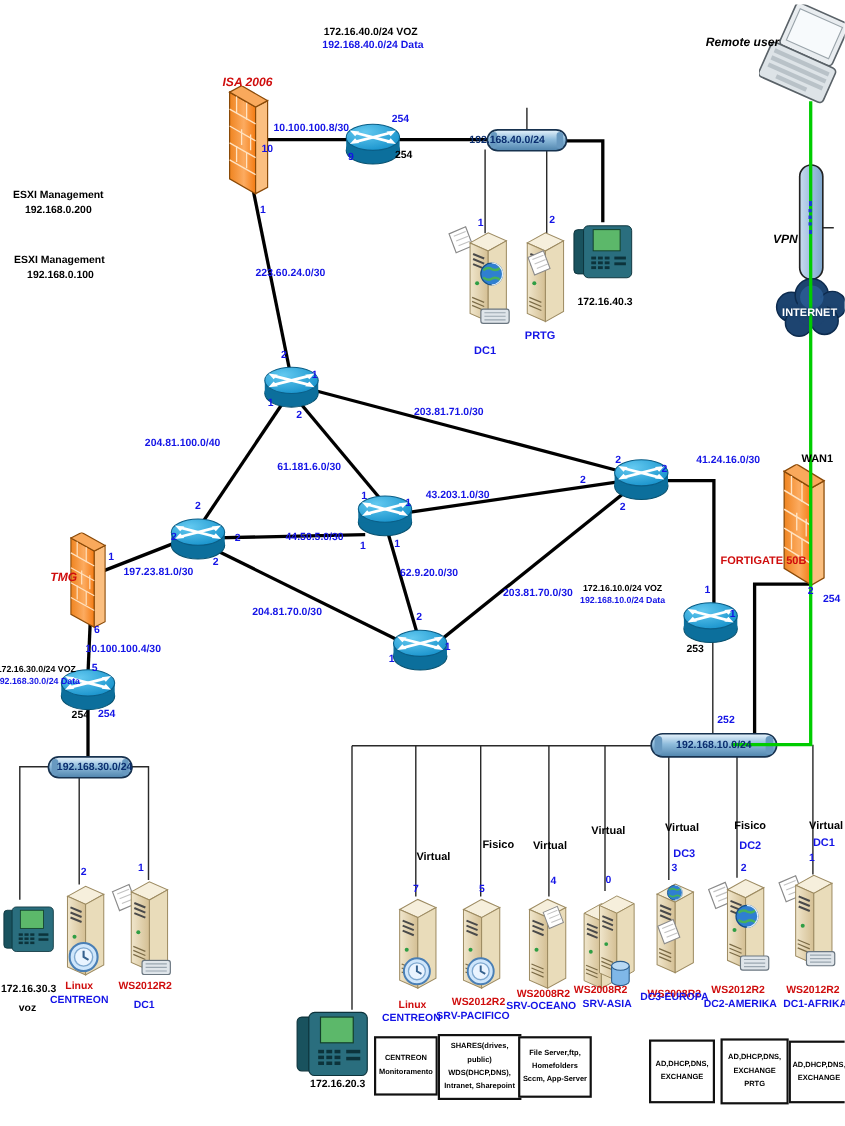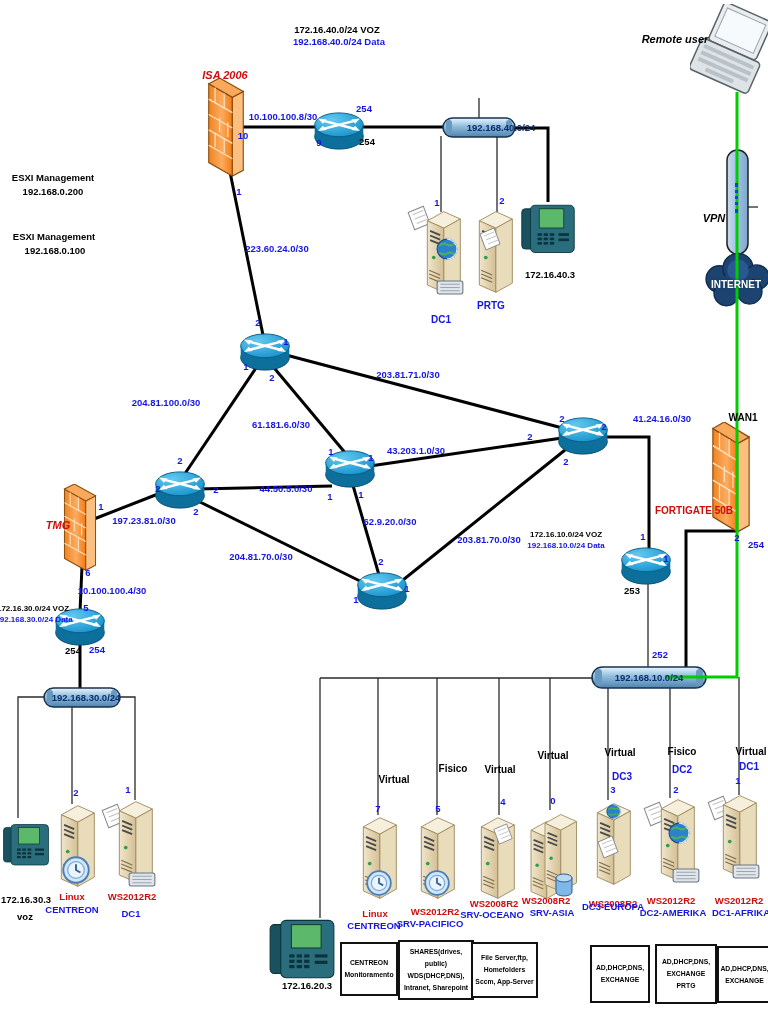--- a/index.html
+++ b/index.html
@@ -328,23 +328,23 @@
 <div class="lbl" style="left:55px;top:245px">192.168.0.100</div>
 
 <div class="lbl s11" style="left:714px;top:212px">VPN</div>
 <div class="vpn-dots" style="left:735px;top:183px"></div>
 <div class="lbl w s10" style="left:736px;top:279px">INTERNET</div>
 <div class="lbl s10" style="left:743px;top:412px">WAN1</div>
 <div class="lbl r s10" style="left:694px;top:505px">FORTIGATE 50B</div>
 <div class="lbl r s11" style="left:58px;top:519px">TMG</div>
 
 <div class="lbl b" style="left:283px;top:111px">10.100.100.8/30</div>
-<div class="lbl b" style="left:277px;top:243px">223.60.24.0/30</div>
+<div class="lbl b" style="left:264px;top:243px">223.60.24.0/30</div>
 <div class="lbl b" style="left:408px;top:369px">203.81.71.0/30</div>
-<div class="lbl b" style="left:166px;top:397px">204.81.100.0/30</div>
+<div class="lbl b" style="left:166px;top:397px">204.81.100.0/40</div>
 <div class="lbl b" style="left:281px;top:419px">61.181.6.0/30</div>
 <div class="lbl b" style="left:416px;top:445px">43.203.1.0/30</div>
 <div class="lbl b" style="left:662px;top:413px">41.24.16.0/30</div>
 <div class="lbl b" style="left:286px;top:483px">44.50.5.0/30</div>
 <div class="lbl b" style="left:144px;top:515px">197.23.81.0/30</div>
 <div class="lbl b" style="left:390px;top:516px">62.9.20.0/30</div>
 <div class="lbl b" style="left:261px;top:551px">204.81.70.0/30</div>
 <div class="lbl b" style="left:489px;top:534px">203.81.70.0/30</div>
 <div class="lbl b" style="left:112px;top:585px">10.100.100.4/30</div>
 
@@ -388,21 +388,21 @@
 <div class="lbl b" style="left:76px;top:787px">2</div>
 <div class="lbl b" style="left:128px;top:784px">1</div>
 <div class="lbl b" style="left:378px;top:803px">7</div>
 <div class="lbl b" style="left:438px;top:803px">5</div>
 <div class="lbl b" style="left:503px;top:796px">4</div>
 <div class="lbl b" style="left:553px;top:795px">0</div>
 <div class="lbl b" style="left:613px;top:784px">3</div>
 <div class="lbl b" style="left:676px;top:784px">2</div>
 <div class="lbl b" style="left:738px;top:775px">1</div>
 
-<div class="lbl nv" style="left:501px;top:122px">192.168.40.0/24</div>
+<div class="lbl nv" style="left:461px;top:122px">192.168.40.0/24</div>
 <div class="lbl nv" style="left:86px;top:692px">192.168.30.0/24</div>
 <div class="lbl nv" style="left:649px;top:672px">192.168.10.0/24</div>
 
 <div class="lbl s8" style="left:566px;top:530px">172.16.10.0/24 VOZ</div>
 <div class="lbl b s8" style="left:566px;top:541px">192.168.10.0/24 Data</div>
 <div class="lbl s8" style="left:33px;top:604px">172.16.30.0/24 VOZ</div>
 <div class="lbl b s8" style="left:34px;top:615px">192.168.30.0/24 Data</div>
 
 <div class="lbl b s10" style="left:441px;top:314px">DC1</div>
 <div class="lbl b s10" style="left:491px;top:300px">PRTG</div>

